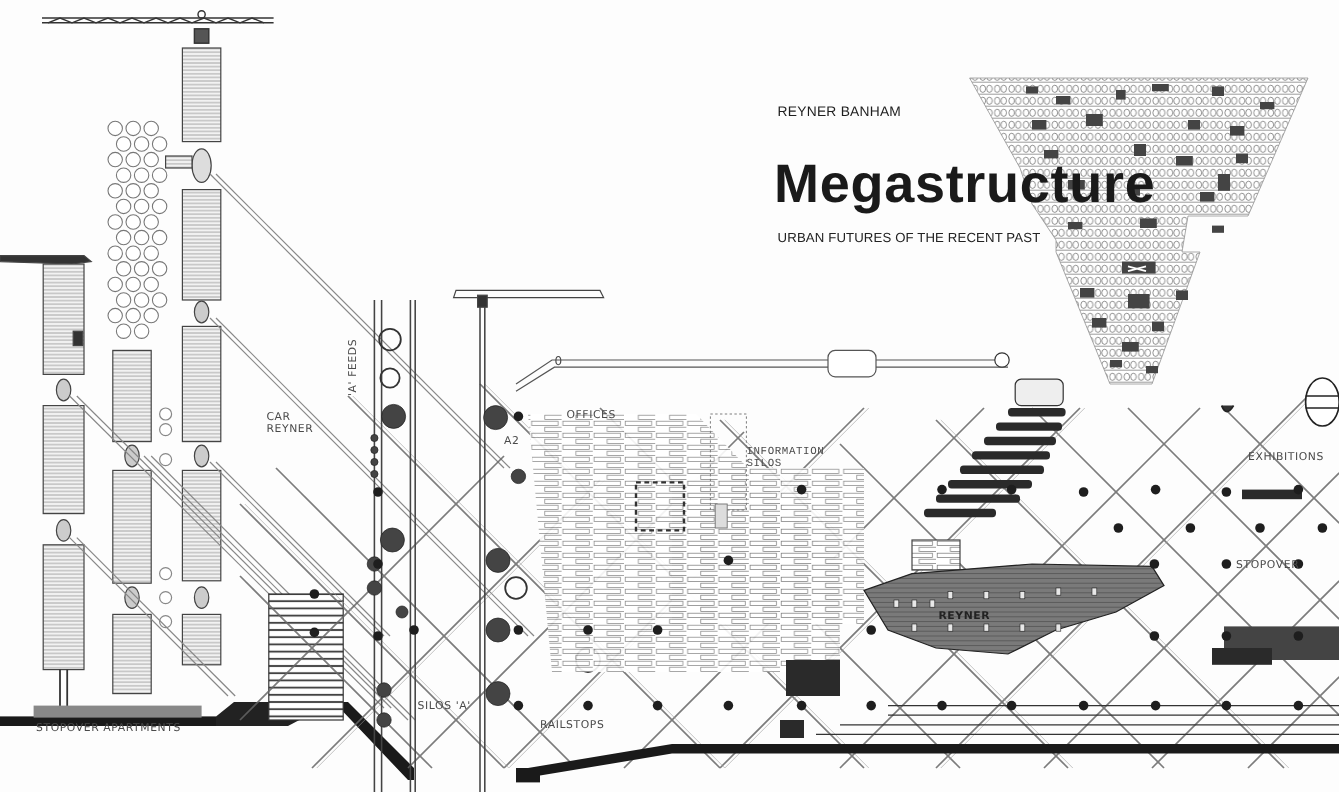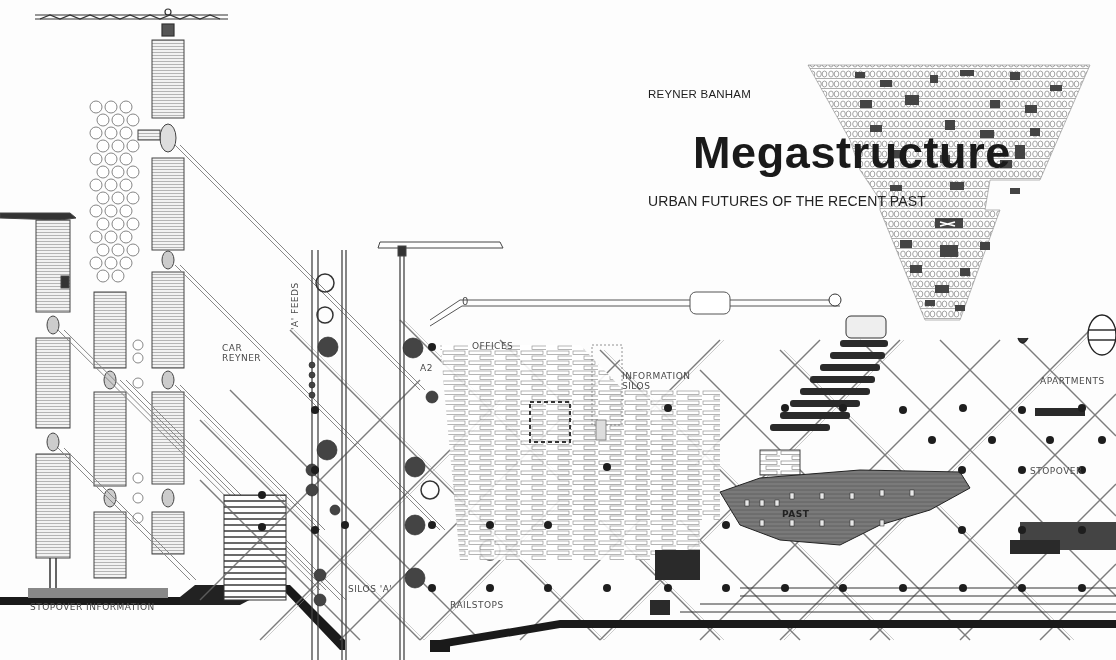--- a/index.html
+++ b/index.html
@@ -1,21 +1,21 @@
 <!DOCTYPE html>
 <html><head>
 <meta charset="utf-8">
 <style>
   html, body { margin: 0; padding: 0; background: #ffffff; }
   body { width: 1116px; height: 660px; overflow: hidden; position: relative; font-family: "Liberation Sans", sans-serif; }
   #cover { position: absolute; left: 0; top: 0; width: 1116px; height: 660px; background: #fdfdfd; overflow: hidden; }
   svg#drawing { position: absolute; left: 0; top: 0; width: 1116px; height: 660px; }
   .author { position: absolute; left: 648px; top: 88px; font-size: 11.5px; font-weight: normal; color: #1e1e1e; letter-spacing: 0.2px; white-space: nowrap; }
-  .title { position: absolute; left: 645px; top: 130px; font-size: 45px; font-weight: bold; color: #1a1a1a; letter-spacing: 0.6px; white-space: nowrap; line-height: 1; margin-left: 48px; }
-  .subtitle { position: absolute; left: 648px; top: 193px; font-size: 14px; color: #222; white-space: nowrap; letter-spacing: 0.1px; }
+  .title { position: absolute; left: 645px; top: 130px; font-size: 45px; font-weight: bold; color: #1a1a1a; letter-spacing: 0.6px; white-space: nowrap; line-height: 1; }
+  .subtitle { position: absolute; left: 648px; top: 193px; font-size: 11px; color: #222; white-space: nowrap; letter-spacing: 0.1px; }
   .lbl { position: absolute; font-family: "DejaVu Sans", sans-serif; color: #4a4a4a; font-size: 9px; letter-spacing: 0.5px; white-space: nowrap; }
 </style>
 </head>
 <body>
 
 <div id="cover">
 
   <svg id="drawing" viewBox="0 0 1116 660" xmlns="http://www.w3.org/2000/svg">
     <defs>
       <pattern id="hatchV" width="3" height="3" patternUnits="userSpaceOnUse">
@@ -389,25 +389,25 @@
     <g stroke="#777" stroke-width="0.8" fill="none" stroke-dasharray="2,2">
       <rect x="592" y="345" width="30" height="80"></rect>
       <rect x="596" y="420" width="10" height="20" fill="#ddd" stroke-dasharray="none"></rect>
     </g>
   </svg>
 
   <div class="author">REYNER BANHAM</div>
   <div class="title">Megastructure</div>
   <div class="subtitle">URBAN FUTURES OF THE RECENT PAST</div>
 
-  <div class="lbl" style="left:30px; top:602px; font-size:9px;">STOPOVER INFORMATION</div>
+  <div class="lbl" style="left:30px; top:602px; font-size:9px;">STOPOVER APARTMENTS</div>
   <div class="lbl" style="left:222px; top:343px; width:30px; white-space:normal; line-height:10px;">CAR REYNER</div>
   <div class="lbl" style="left:290px; top:330px; transform:rotate(-90deg); transform-origin:left top;">'A' FEEDS</div>
   <div class="lbl" style="left:420px; top:363px;">A2</div>
   <div class="lbl" style="left:472px; top:341px;text-align:right;">OFFICES</div>
-  <div class="lbl" style="left:622px; top:371px; width:70px; white-space:normal; line-height:10px;">INFORMATION SILOS</div>
-  <div class="lbl" style="left:1040px; top:376px;">APARTMENTS</div>
+  <div class="lbl" style="left:622px; top:371px; width:70px; white-space:normal; line-height:10px;font-family:Liberation Mono, monospace;">INFORMATION SILOS</div>
+  <div class="lbl" style="left:1040px; top:376px;">EXHIBITIONS</div>
   <div class="lbl" style="left:1030px; top:466px;">STOPOVER</div>
-  <div class="lbl" style="left:782px; top:509px; color:#222; font-weight:bold;">PAST</div>
+  <div class="lbl" style="left:782px; top:509px; color:#222; font-weight:bold;">REYNER</div>
   <div class="lbl" style="left:348px; top:584px;">SILOS 'A'</div>
   <div class="lbl" style="left:418px; top:600px;padding-left:32px;">RAILSTOPS</div>
   <div class="lbl" style="left:462px; top:296px; font-size:10px;">0</div>
 </div>
 
 </body></html>

